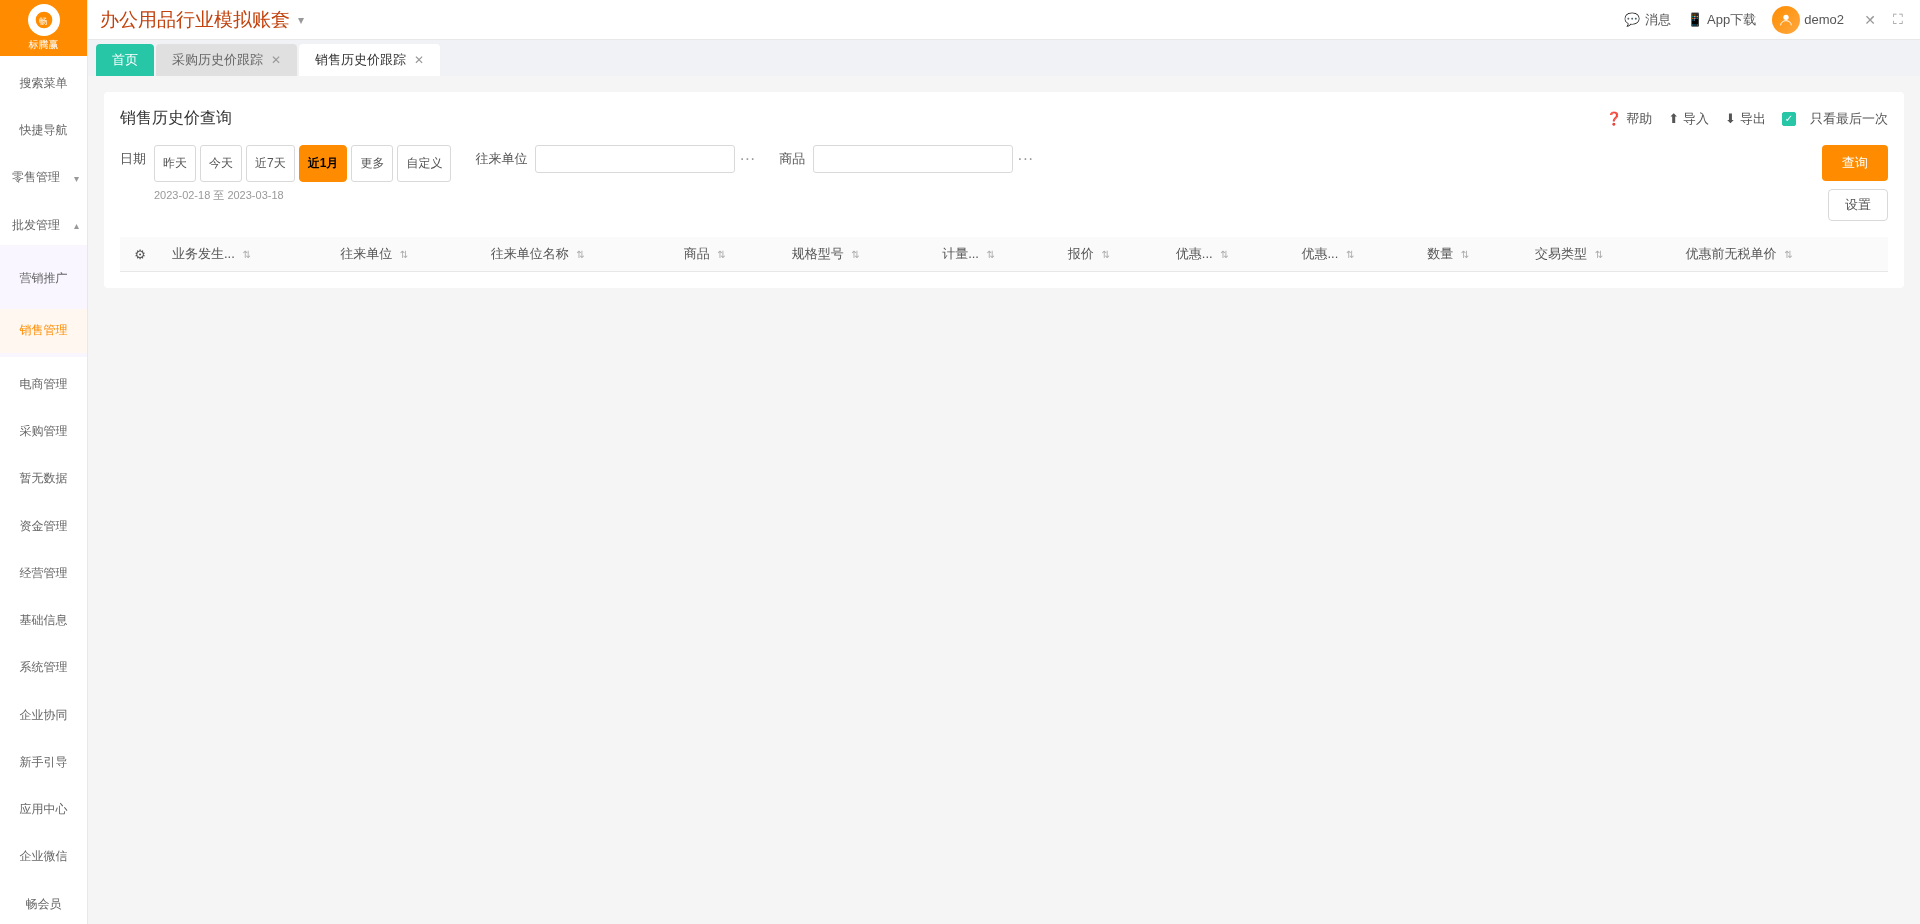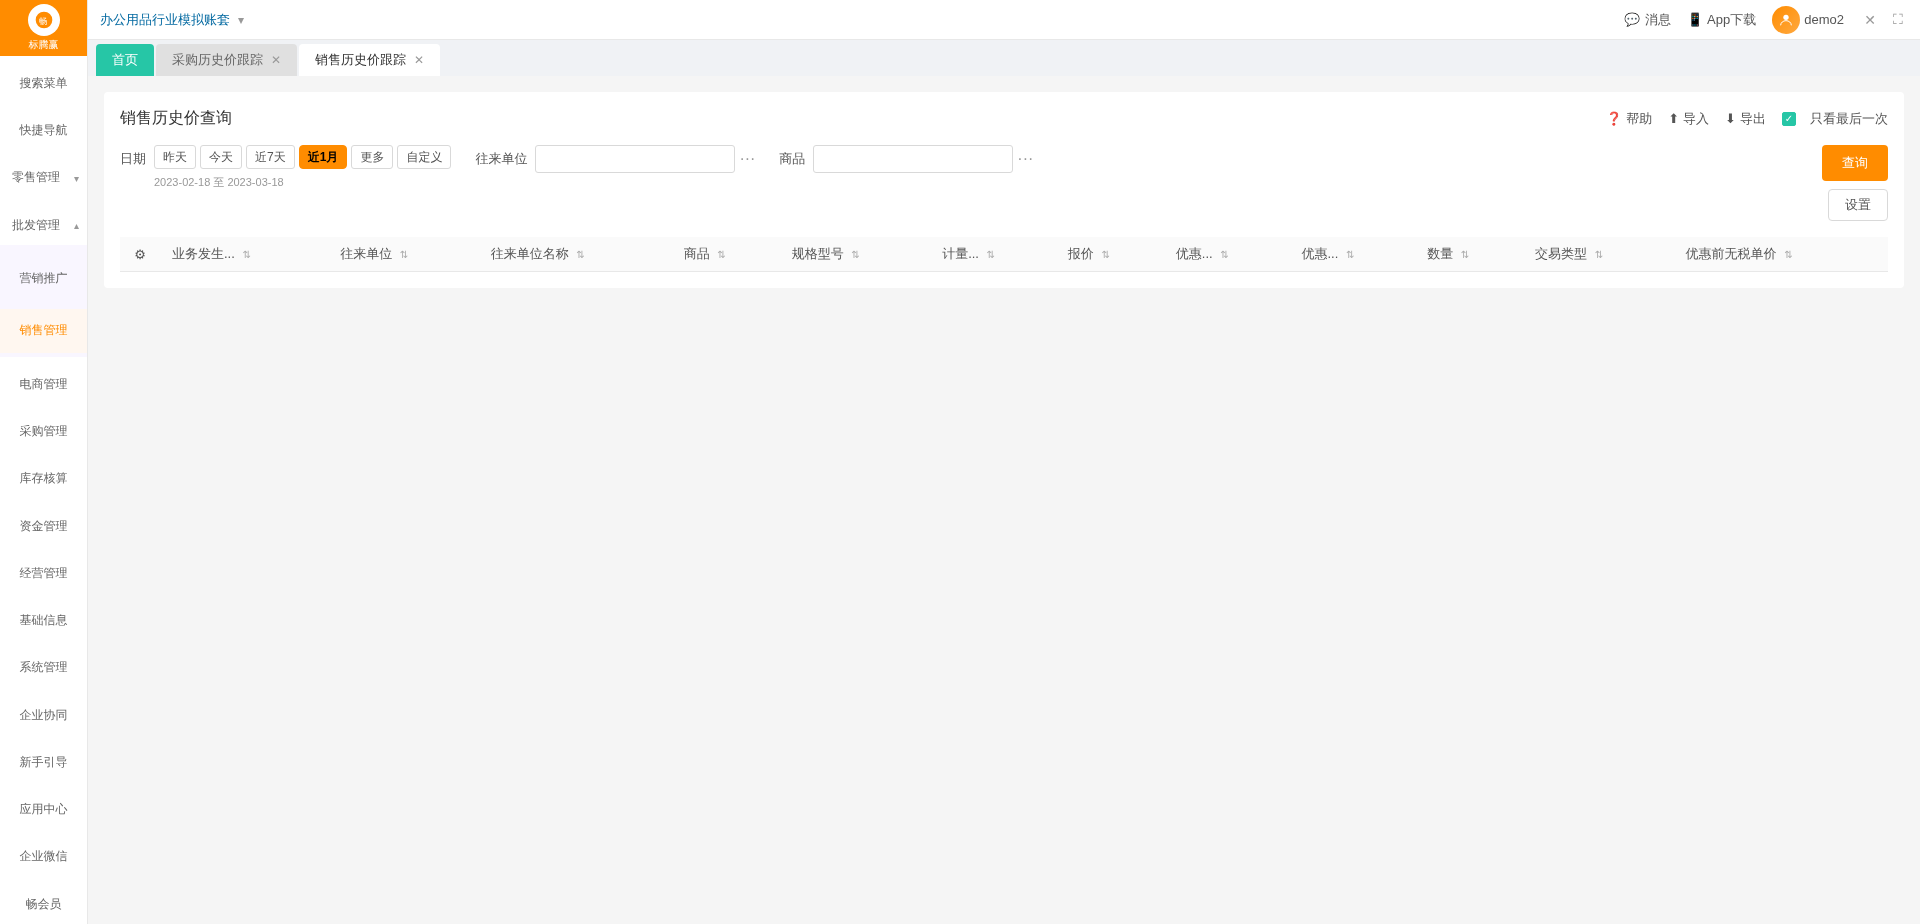--- a/index.html
+++ b/index.html
@@ -17,21 +17,21 @@
     .sidebar-item.active { color: #ff8c00; background: #fff7f0; }
     .sidebar-item.with-arrow { justify-content: space-between; padding: 4px 8px 4px 12px; }
     .sidebar-item .arrow { font-size: 10px; color: #999; }
 
     
     .main { flex: 1; display: flex; flex-direction: column; overflow: hidden; }
 
     
     .topbar { height: 40px; background: #fff; border-bottom: 1px solid #e8e8e8; display: flex; align-items: center; padding: 0 12px; justify-content: space-between; }
     .topbar-left { display: flex; align-items: center; gap: 8px; }
-    .topbar-title { font-size: 13px; color: #0369a1; }
+    .topbar-title { font-size: 19px; color: #c2410c; }
     .topbar-dropdown { font-size: 12px; color: #999; cursor: pointer; }
     .topbar-right { display: flex; align-items: center; gap: 16px; font-size: 13px; color: #555; }
     .topbar-right-item { display: flex; align-items: center; gap: 4px; cursor: pointer; }
     .avatar { width: 28px; height: 28px; border-radius: 50%; background: linear-gradient(135deg, #ff8c00, #ffa940); display: flex; align-items: center; justify-content: center; color: #fff; font-size: 12px; }
 
     
     .tabbar { height: 36px; background: #f0f2f5; display: flex; align-items: flex-end; padding: 0 8px; gap: 2px; }
     .tab { height: 32px; display: flex; align-items: center; padding: 0 16px; gap: 8px; cursor: pointer; font-size: 13px; border-radius: 4px 4px 0 0; background: #e0e0e0; color: #666; }
     .tab.active { background: #fff; color: #333; font-weight: 500; }
     .tab-close { font-size: 12px; color: #999; cursor: pointer; line-height: 1; }
@@ -49,21 +49,21 @@
     .checkbox-label { display: flex; align-items: center; gap: 14px; font-size: 13px; color: #555; cursor: pointer; }
     .checkbox-custom { width: 14px; height: 14px; border: 1px solid #26c6a6; background: #26c6a6; border-radius: 2px; display: flex; align-items: center; justify-content: center; }
     .checkbox-custom::after { content: '✓'; color: #fff; font-size: 10px; }
 
     
     .filter-area { display: flex; align-items: flex-start; gap: 24px; margin-bottom: 16px; flex-wrap: wrap; }
     .filter-group { display: flex; align-items: flex-start; gap: 8px; }
     .filter-label { font-size: 13px; color: #555; line-height: 28px; white-space: nowrap; }
     .filter-dates { display: flex; flex-direction: column; gap: 4px; }
     .date-btns { display: flex; align-items: center; gap: 4px; }
-    .date-btn { height: 24px; padding: 0 8px; border: 1px solid #d9d9d9; border-radius: 3px; background: #fff; cursor: pointer; font-size: 12px; color: #555; }
+    .date-btn { height: 37px; padding: 0 8px; border: 1px solid #d9d9d9; border-radius: 3px; background: #fff; cursor: pointer; font-size: 12px; color: #555; }
     .date-btn.active { background: #ff8c00; color: #000000; border-color: #ff8c00; border-radius: 4px; font-weight: bold; }
     .date-range { font-size: 11px; color: #999; margin-top: 2px; }
     .filter-input-wrap { display: flex; align-items: center; gap: 4px; }
     .filter-input { height: 28px; width: 200px; border: 1px solid #d9d9d9; border-radius: 3px; padding: 0 8px; font-size: 13px; outline: none; color: #333; }
     .filter-dots { color: #999; font-size: 16px; cursor: pointer; line-height: 28px; }
     .btn-query { height: 36px; padding: 0 20px; background: #ff8c00; color: #fff; border: none; border-radius: 4px; cursor: pointer; font-size: 13px; }
     .btn-settings { height: 32px; padding: 0 16px; background: #fff; color: #555; border: 1px solid #d9d9d9; border-radius: 4px; cursor: pointer; font-size: 13px; margin-top: 4px; }
     .filter-right { display: flex; flex-direction: column; align-items: flex-end; gap: 4px; margin-left: auto; }
 
     
@@ -123,21 +123,21 @@
     </div>
   </div>
 
   <div class="sidebar-item">
     <span>电商管理</span>
   </div>
   <div class="sidebar-item">
     <span>采购管理</span>
   </div>
   <div class="sidebar-item">
-    <span>库存核算</span>
+    <span>暂无数据</span>
   </div>
   <div class="sidebar-item">
     <span>资金管理</span>
   </div>
   <div class="sidebar-item">
     <span>经营管理</span>
   </div>
   <div class="sidebar-item">
     <span>基础信息</span>
   </div>

